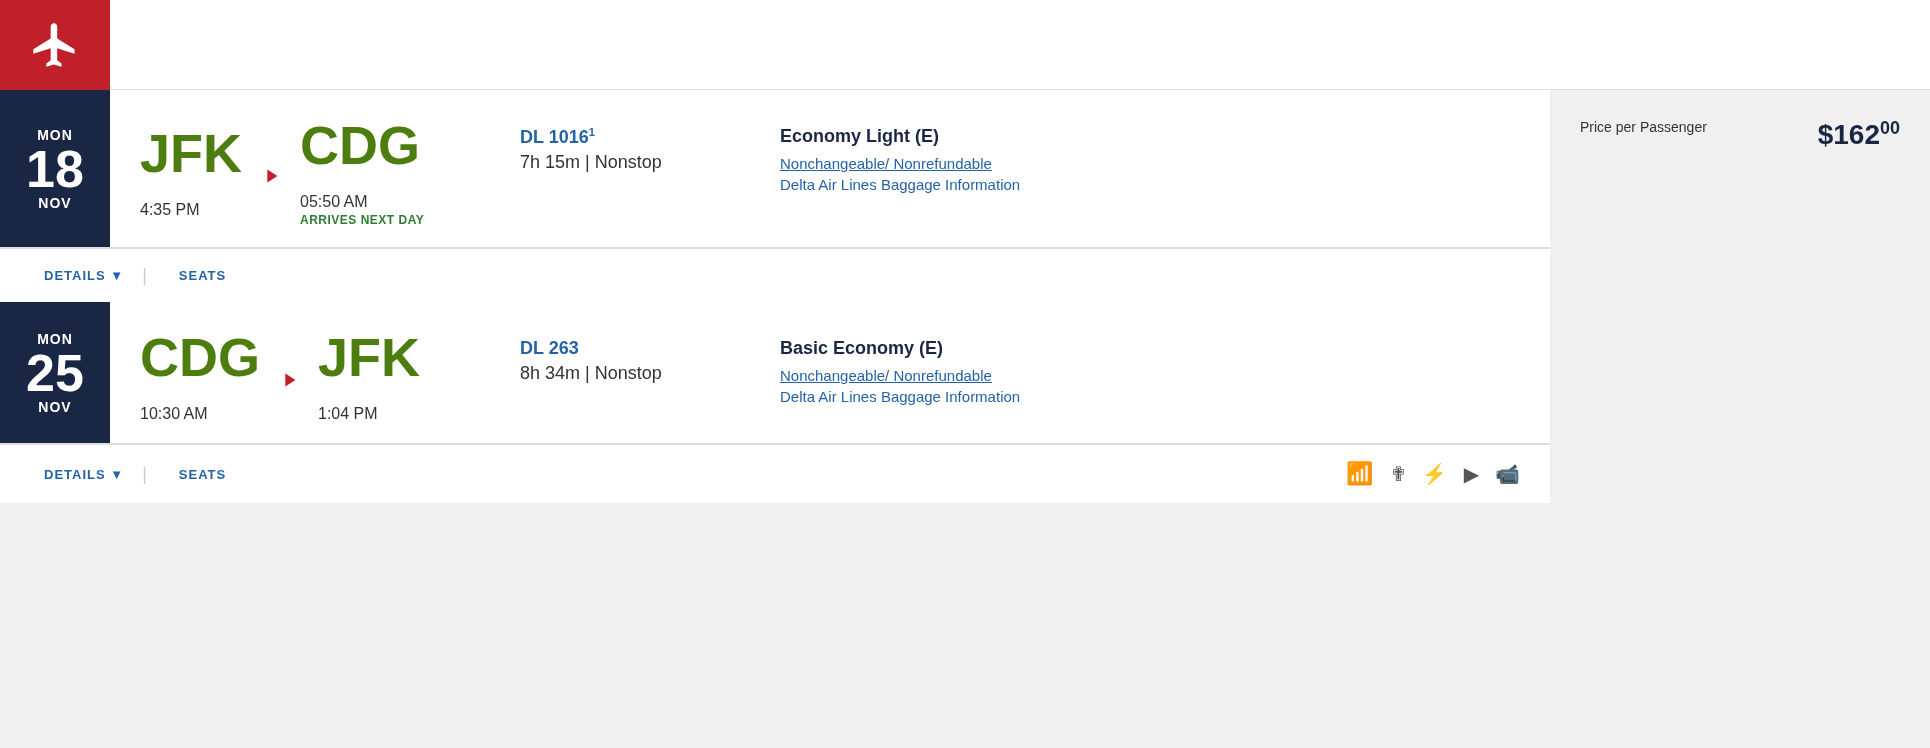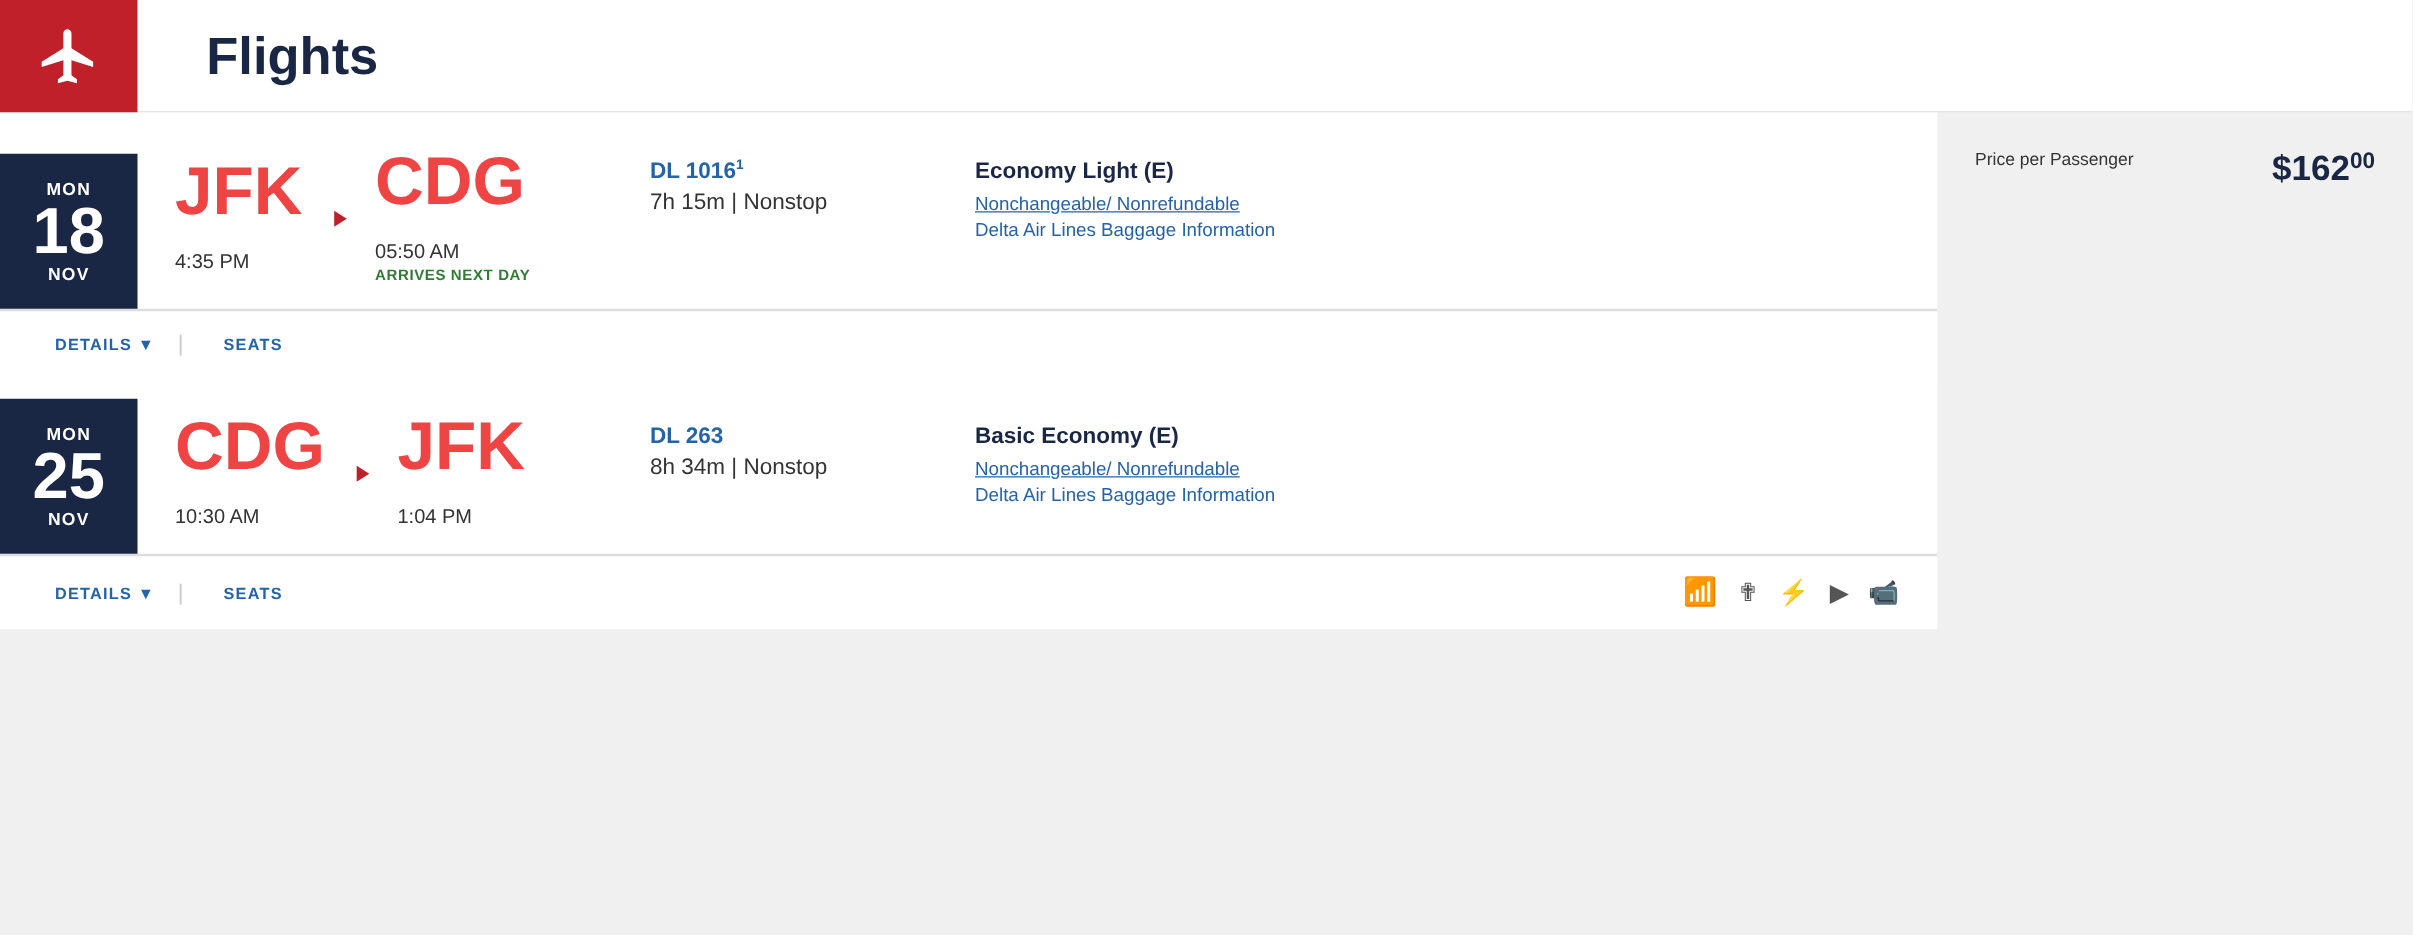--- a/index.html
+++ b/index.html
@@ -48,21 +48,20 @@
     
     .flights-list {
       flex: 1;
       background: #fff;
     }
 
     
     .flight-row {
       display: flex;
       border-bottom: 1px solid #ddd;
-      align-items: flex-end;
     }
 
     
     .date-col {
       background: #1a2744;
       color: #fff;
       width: 110px;
       flex-shrink: 0;
       display: flex;
       flex-direction: column;
@@ -106,21 +105,21 @@
       align-items: center;
       min-width: 380px;
     }
     .airport {
       display: flex;
       flex-direction: column;
     }
     .airport-code {
       font-size: 54px;
       font-weight: bold;
-      color: #ef4444;
+      color: #4d7c0f;
       line-height: 1;
     }
     .airport-time {
       font-size: 16px;
       color: #333;
       margin-top: 21px;
     }
     .arrives-next-day {
       font-size: 12px;
       color: #2e7d32;
@@ -266,21 +265,20 @@
   </style>
 </head>
 <body>
 
 <div class="header">
   <div class="header-icon-box">
     <svg viewBox="0 0 24 24" xmlns="http://www.w3.org/2000/svg">
       <path d="M21 16v-2l-8-5V3.5c0-.83-.67-1.5-1.5-1.5S10 2.67 10 3.5V9l-8 5v2l8-2.5V19l-2 1.5V22l3.5-1 3.5 1v-1.5L13 19v-5.5l8 2.5z"></path>
     </svg>
   </div>
-  <h1 class="header-title">Flights</h1>
 </div>
 
 <div class="main">
 
   <div class="flights-list">
 
     <div class="flight-block">
       <div class="flight-row">
 
         <div class="date-col">

